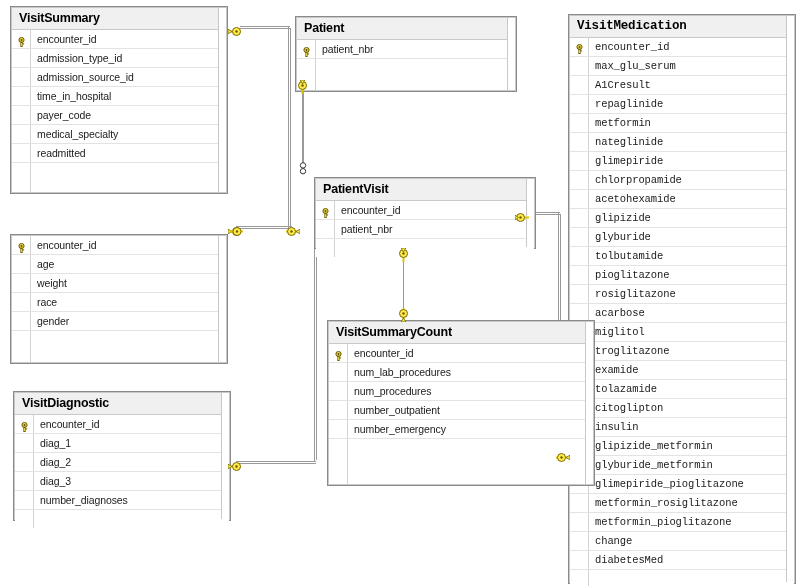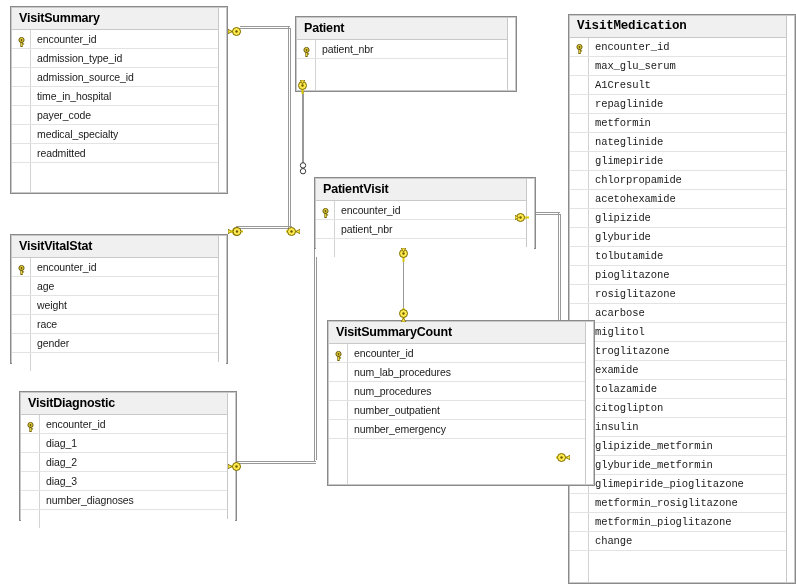--- a/index.html
+++ b/index.html
@@ -419,20 +419,24 @@
               <div class="fname">metformin_rosiglitazone</div>
             </div>
             <div class="field">
               <div class="keycell"></div>
               <div class="fname">metformin_pioglitazone</div>
             </div>
             <div class="field">
               <div class="keycell"></div>
               <div class="fname">change</div>
             </div>
+            <div class="field">
+              <div class="keycell"></div>
+              <div class="fname">diabetesMed</div>
+            </div>
             <div class="field blank"></div>
           </div>
           <div class="ent-strip"></div>
         </div>
       </div>
       <div class="entity" style="left: 295px; top: 177px; width: 222px; height: 72px; margin-left: 19px;">
         <div class="inner">
           <div class="ent-title">PatientVisit</div>
           <div class="ent-body">
             <div class="field">
@@ -450,21 +454,20 @@
               <div class="keycell"></div>
               <div class="fname">patient_nbr</div>
             </div>
             <div class="field blank"></div>
           </div>
           <div class="ent-strip"></div>
         </div>
       </div>
       <div class="entity" style="left: 10px; top: 234px; width: 218px; height: 130px;">
         <div class="inner">
-          <div class="ent-title">VisitVitalStat</div>
           <div class="ent-body">
             <div class="field">
               <div class="keycell">
                 <span class="keyglyph"><svg viewBox="0 0 9 10" width="9" height="10">
                     <circle cx="4.5" cy="3" r="2.6" fill="#e8d23a" stroke="#6b5d12" stroke-width="1"></circle>
                     <circle cx="4.5" cy="3" r="0.9" fill="#5a4d08"></circle>
                     <rect x="3.7" y="5" width="1.7" height="5" fill="#e8d23a" stroke="#6b5d12" stroke-width="0.6"></rect>
                     <rect x="5.3" y="6.6" width="1.6" height="1" fill="#e8d23a" stroke="#6b5d12" stroke-width="0.4"></rect>
                   </svg></span>
               </div>
@@ -484,21 +487,21 @@
             </div>
             <div class="field">
               <div class="keycell"></div>
               <div class="fname">gender</div>
             </div>
             <div class="field blank"></div>
           </div>
           <div class="ent-strip"></div>
         </div>
       </div>
-      <div class="entity" style="left: 19px; top: 391px; width: 218px; height: 130px;">
+      <div class="entity" style="left: 13px; top: 391px; width: 218px; height: 130px;">
         <div class="inner">
           <div class="ent-title">VisitDiagnostic</div>
           <div class="ent-body">
             <div class="field">
               <div class="keycell">
                 <span class="keyglyph"><svg viewBox="0 0 9 10" width="9" height="10">
                     <circle cx="4.5" cy="3" r="2.6" fill="#e8d23a" stroke="#6b5d12" stroke-width="1"></circle>
                     <circle cx="4.5" cy="3" r="0.9" fill="#5a4d08"></circle>
                     <rect x="3.7" y="5" width="1.7" height="5" fill="#e8d23a" stroke="#6b5d12" stroke-width="0.6"></rect>
                     <rect x="5.3" y="6.6" width="1.6" height="1" fill="#e8d23a" stroke="#6b5d12" stroke-width="0.4"></rect>

